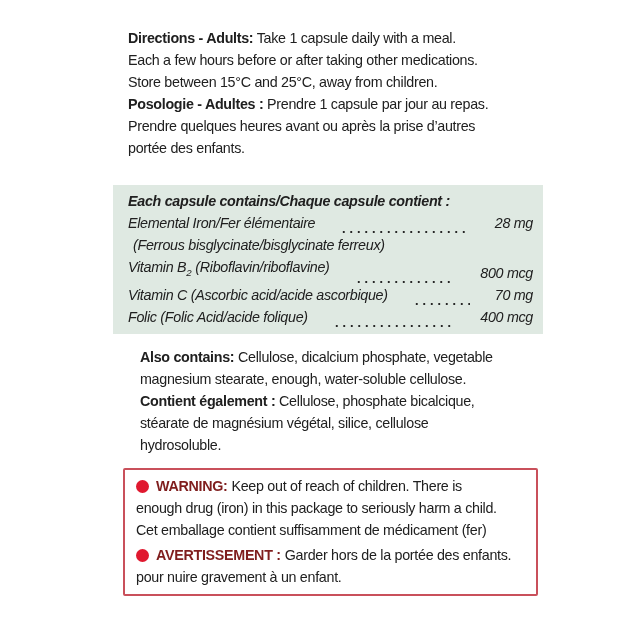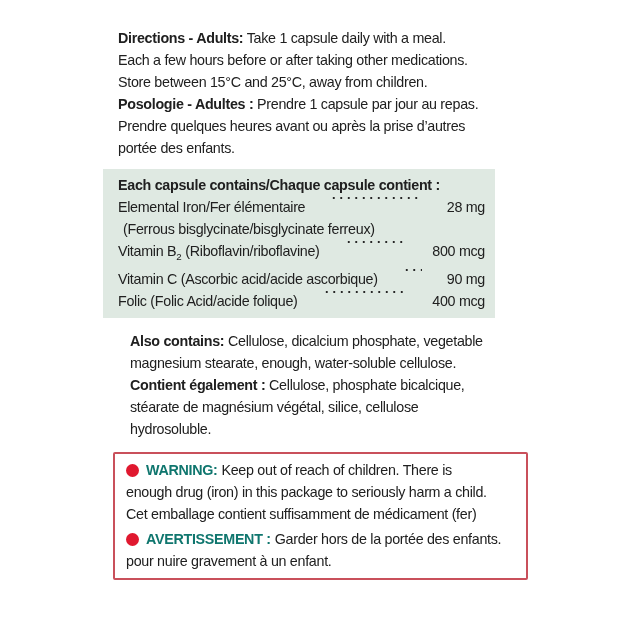--- a/index.html
+++ b/index.html
@@ -10,38 +10,39 @@
     background: #ffffff;
     overflow: hidden;
     font-family: "Liberation Sans", sans-serif;
     font-size: 14.3px;
     line-height: 22px;
     letter-spacing: -0.3px;
     color: #202020;
   }
   .content {
     position: absolute;
-    left: 118px;
+    left: 128px;
     top: 27px;
     width: 406px;
   }
   .line { white-space: nowrap; }
   b { font-weight: bold; }
   sub { font-size: 0.68em; letter-spacing: 0; }
 
   
   .facts-box {
     box-sizing: border-box;
-    width: 392px;
-    margin: 10px 0 12px -15px;
+    width: 430px;
+    margin: 26px 0 12px -15px;
     padding: 5px 10px 6px 15px;
     background: #dfe9e2;
+    font-style: italic;
   }
   .facts-heading { font-weight: bold; white-space: nowrap; }
-  .irow { display: flex; align-items: flex-start; white-space: nowrap; gap: 20px; }
+  .irow { display: flex; align-items: flex-end; white-space: nowrap; gap: 20px; }
   .iname { flex: 0 0 auto; }
   .leader {
     display: inline-block;
     flex: 1 1 auto;
     min-width: 8px;
     height: 4px;
     margin: 0 5px;
     background-image: radial-gradient(circle, #262626 1.2px, transparent 1.4px);
     background-size: 7.5px 4px;
     background-repeat: repeat-x;
@@ -63,21 +64,21 @@
   }
   .bullet {
     display: inline-block;
     width: 13px;
     height: 13px;
     border-radius: 50%;
     background: #e0182f;
     margin-right: 7px;
     vertical-align: -2px;
   }
-  .redlabel { color: #0f766e; font-weight: bold; }
+  .redlabel { color: #7f1d1d; font-weight: bold; }
   .wtext { margin-left: 4px; }
   .entry2 { margin-top: 3px; }
 </style>
 </head>
 <body>
 
 <div class="page">
   <div class="content">
 
     <section class="directions">
@@ -103,21 +104,21 @@
       <div class="irow">
         <span class="iname"><span>Vitamin B</span><sub>2</sub><span> (Riboflavin/riboflavine)</span></span>
         <span class="leader"></span>
         <span class="iamt">800 mcg</span>
       </div>
 
 
       <div class="irow">
         <span class="iname">Vitamin C (Ascorbic acid/acide ascorbique)</span>
         <span class="leader"></span>
-        <span class="iamt">90 mg</span>
+        <span class="iamt">70 mg</span>
       </div>
 
       <div class="irow">
         <span class="iname">Folic (Folic Acid/acide folique)</span>
         <span class="leader"></span>
         <span class="iamt">400 mcg</span>
       </div>
     </section>
 
     <section class="also">

